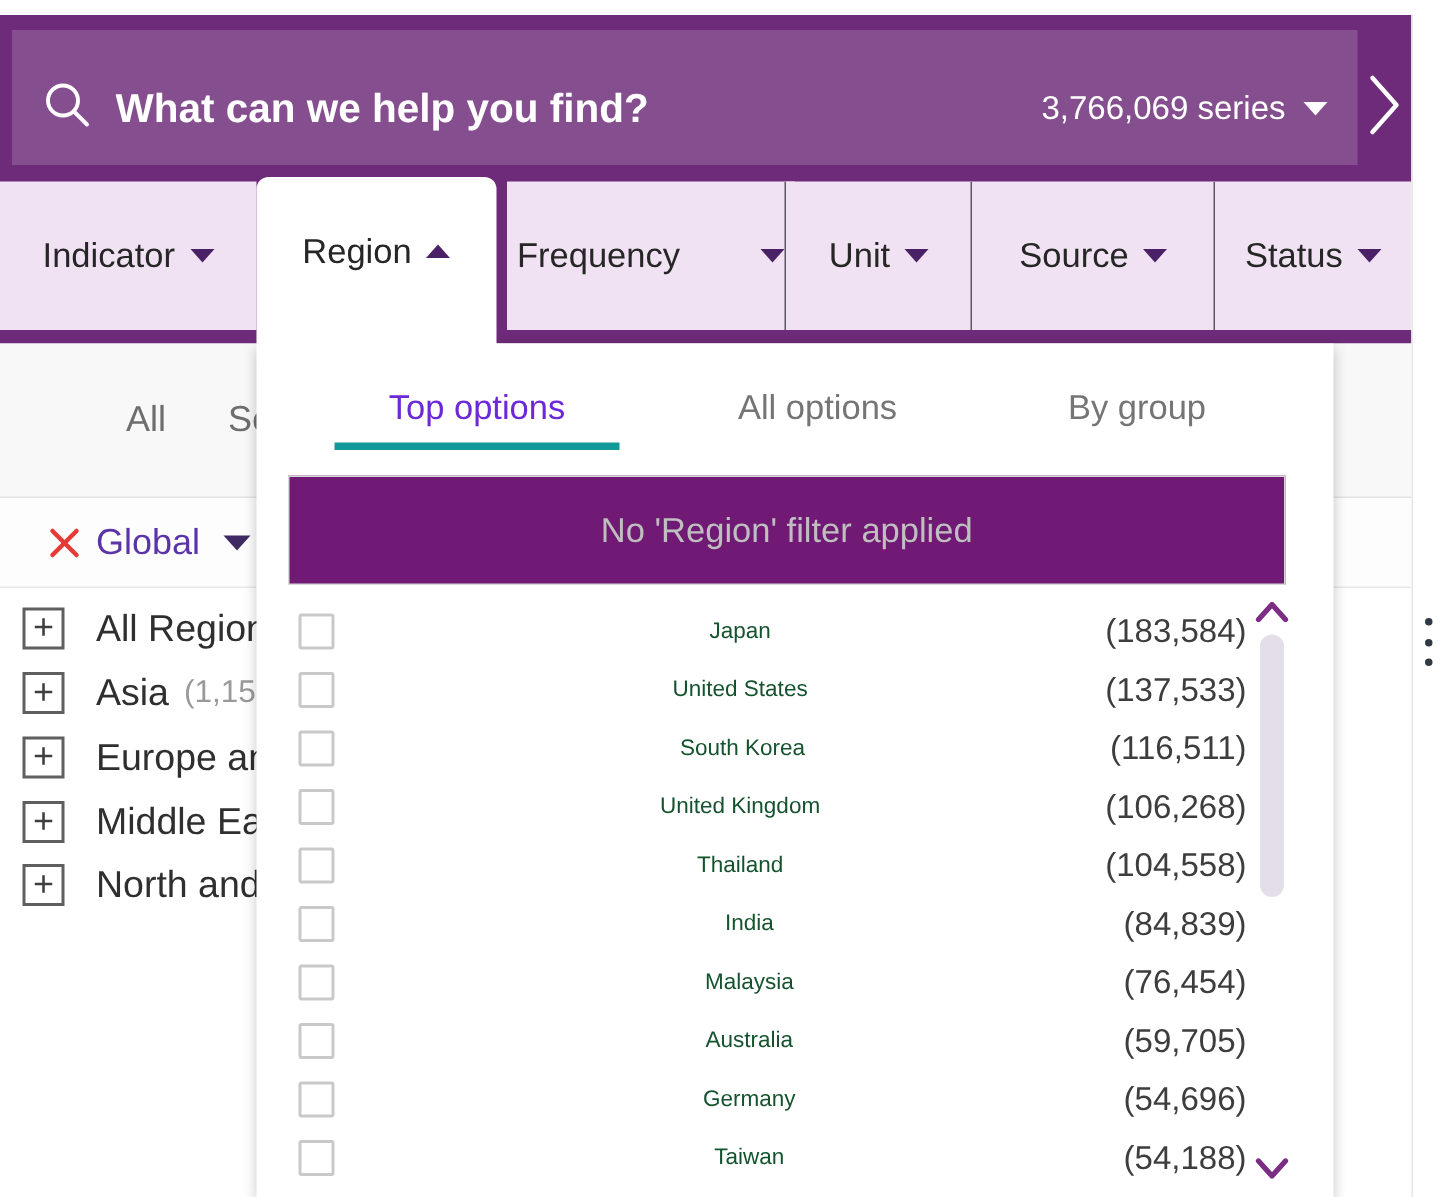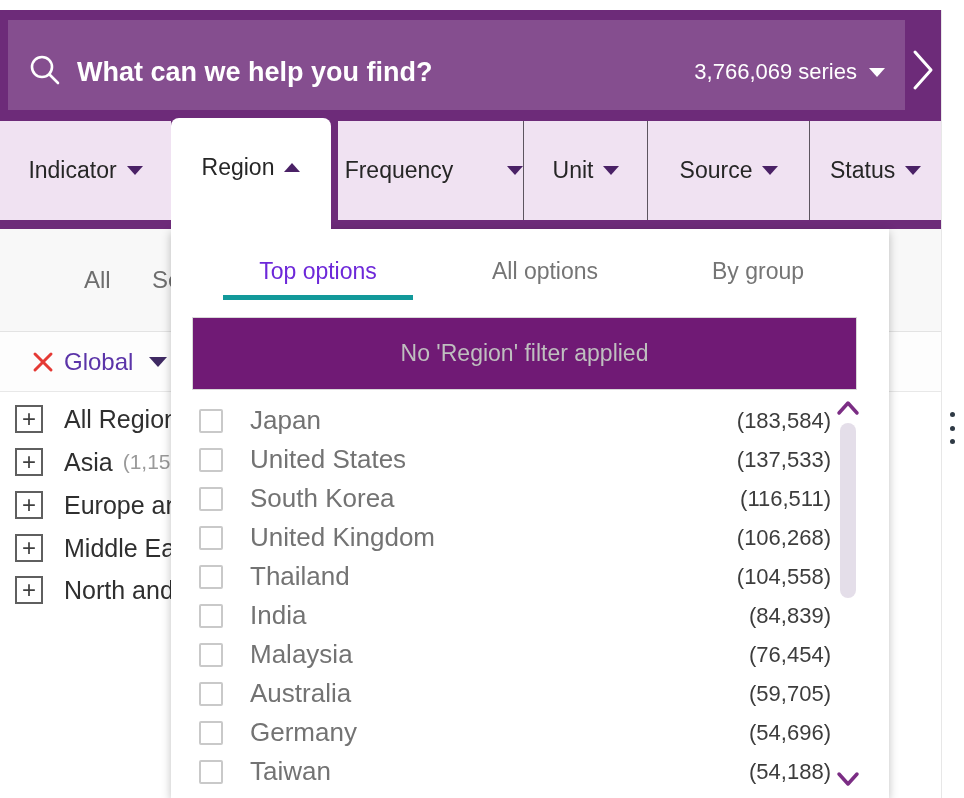--- a/index.html
+++ b/index.html
@@ -58,21 +58,21 @@
   .panel{left:171px;top:229px;width:718px;height:569px;background:#ffffff;z-index:10;
     box-shadow:0 3px 9px rgba(0,0,0,0.25);overflow:hidden;}
   .ptab{position:absolute;top:18px;height:48px;display:flex;align-items:center;justify-content:center;
     font-size:23px;color:#757575;cursor:pointer;white-space:nowrap;}
   .ptab.active{color:#6d28d9;border-bottom:5px solid #12999a;}
   .nofilter-box{position:absolute;left:21px;top:88px;width:663px;height:71px;background:#701a75;
     border:1px solid #d8d8d8;display:flex;align-items:center;justify-content:center;
     font-size:23px;color:#bfbfbf;white-space:nowrap;}
   .opt-row{position:absolute;left:0;width:660px;height:39px;display:flex;align-items:center;cursor:pointer;}
   .cbx{margin-left:28px;width:20px;height:20px;border:2px solid #c9c9c9;border-radius:2px;background:#ffffff;flex:0 0 auto;}
-  .opt-label{margin-left:27px;font-size:26px;color:#737373;white-space:nowrap;flex:1 1 auto;}
+  .opt-label{margin-left:27px;font-size:15px;color:#14532d;white-space:nowrap;flex:1 1 auto;text-align:center;}
   .opt-count{font-size:22px;color:#3d3d3d;white-space:nowrap;text-align:right;}
   .scroll-up{position:absolute;left:665px;top:170px;cursor:pointer;}
   .scroll-thumb{position:absolute;left:669px;top:194px;width:16px;height:175px;border-radius:8px;background:#e4dee9;cursor:pointer;}
   .scroll-down{position:absolute;left:665px;top:541px;cursor:pointer;}
 </style>
 </head>
 <body>
 
 <div class="abs search-band">
   <div class="abs search-box">

